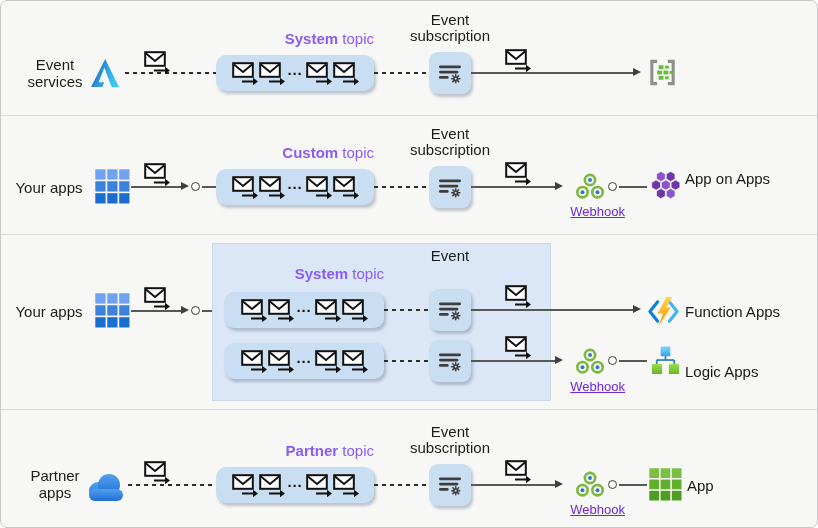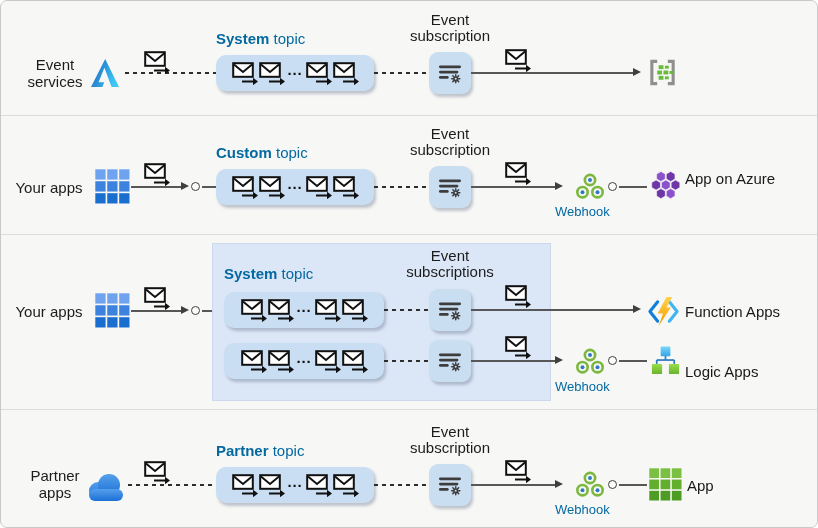--- a/index.html
+++ b/index.html
@@ -4,40 +4,40 @@
 <style>
   html,body{margin:0;padding:0;background:#fff;}
   .canvas{
     position:relative;width:816px;height:526px;background:#f7f7f5;
     border:1px solid #c9c9c9;border-radius:7px;overflow:hidden;
     font-family:"Liberation Sans",sans-serif;
   }
   .abs{position:absolute;}
   .sep{position:absolute;left:0;right:0;height:1px;background:#dcdcdc;}
   .row-label{font-size:15px;color:#1c1c1c;text-align:center;line-height:17px;}
-  .topic-title{font-size:15px;color:#0369a1;text-align:left;white-space:nowrap;}
+  .topic-title{font-size:15px;color:#8b5cf6;text-align:right;white-space:nowrap;}
   .topic-title b{font-weight:700;}
   .sub-label{font-size:15px;color:#1c1c1c;text-align:center;line-height:16px;}
   .topic-box{
     width:158px;height:36px;background:#c9def2;border-radius:10px;
     box-shadow:2px 2.5px 3px rgba(100,110,135,.38);
     display:flex;align-items:center;justify-content:center;gap:1px;
   }
   .es-box{
     width:42px;height:42px;background:#cadef2;border-radius:9px;
     box-shadow:2px 2.5px 3px rgba(100,110,135,.38);
     display:flex;align-items:center;justify-content:center;
   }
   .panel{background:#dbe7f7;border:1px solid #ccd9ec;}
   .dots{font-size:15px;font-weight:700;color:#111;margin:0 2px;line-height:23px;}
   .hline{height:2px;background:#575757;}
   .dline{height:2px;background:repeating-linear-gradient(90deg,#2d2d2d 0 4px,transparent 4px 8px);}
   .arrow{width:0;height:0;border-left:8px solid #3f3f3f;border-top:4.5px solid transparent;border-bottom:4.5px solid transparent;}
   .node{width:7px;height:7px;border:1.7px solid #3f3f3f;border-radius:50%;background:#fbfbfb;}
-  .webhook-label{font-size:13px;color:#0369a1;text-align:left;width:70px;}
+  .webhook-label{font-size:13px;color:#6d28d9;text-align:right;width:70px;text-decoration:underline;}
   .dest-label{font-size:15px;color:#191919;line-height:17px;white-space:nowrap;}
 </style>
 </head>
 <body>
 
 <svg width="0" height="0" style="position:absolute" aria-hidden="true">
 <defs>
   <linearGradient id="az-g" x1="0" y1="0" x2="1" y2="0.4">
     <stop offset="0" stop-color="#1a5dbc"></stop>
         <stop offset="1" stop-color="#3cc8f4"></stop>
@@ -282,40 +282,39 @@
   <svg class="abs" style="left:574px;top:171px" width="30" height="30">
       <use href="#sym-webhook"></use>
     </svg>
   <div class="webhook-label abs" style="left:554px;top:203px">Webhook</div>
   <div class="node abs" style="left:607px;top:181px"></div>
   <div class="hline abs" style="left:618px;top:185px;width:28px"></div>
   <svg class="abs" style="left:648px;top:169px" width="33" height="33">
       <use href="#sym-k8s"></use>
     </svg>
   <div class="dest-label abs" style="left:684px;top:169px">
-    <div>App on Azure</div>
+    <div>App on Apps</div>
   </div>
 
   <div class="row-label abs" style="left:8px;top:302px;width:80px">Your apps</div>
   <svg class="abs" style="left:94px;top:292px" width="35" height="35">
       <use href="#sym-gridblue"></use>
     </svg>
   <div class="hline abs" style="left:130px;top:309px;width:50px"></div>
   <div class="arrow abs" style="left:180px;top:305px"></div>
   <svg class="abs" style="left:143px;top:286px" width="26" height="23">
       <use href="#sym-env"></use>
     </svg>
   <div class="node abs" style="left:190px;top:305px"></div>
   <div class="hline abs" style="left:201px;top:309px;width:11px"></div>
 
   <div class="panel abs" style="left:211px;top:242px;width:337px;height:156px"></div>
   <div class="topic-title abs" style="left:223px;top:264px;width:160px"><b>System</b><span> topic</span></div>
   <div class="sub-label abs" style="left:389px;top:247px;width:120px">
     <div>Event</div>
-    <div>subscriptions</div>
   </div>
 
   <div class="topic-box abs" style="left:223px;top:291px;width:160px">
     <svg width="26" height="23">
         <use href="#sym-env"></use>
       </svg>
     <svg width="26" height="23">
         <use href="#sym-env"></use>
       </svg>
     <span class="dots">···</span>

